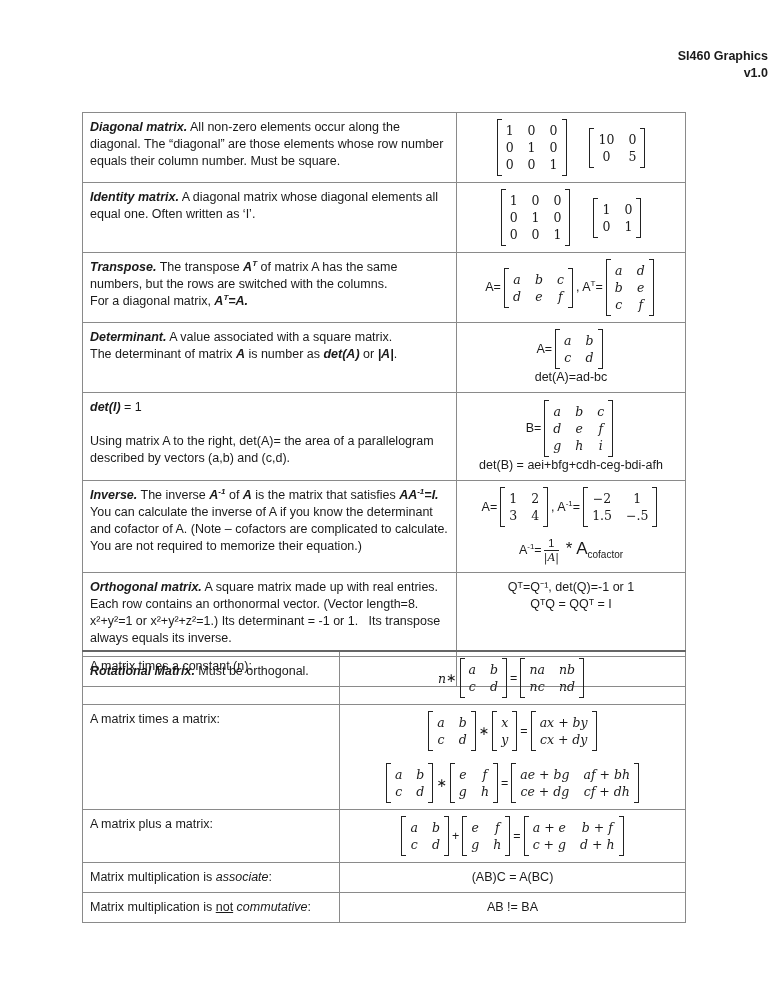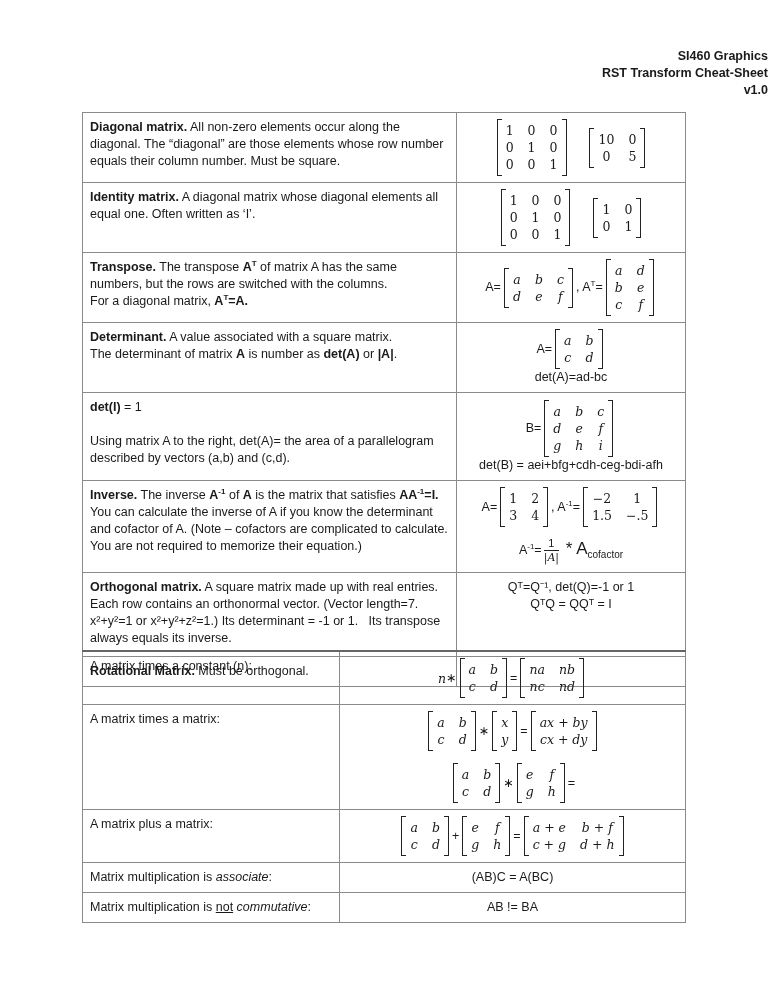--- a/index.html
+++ b/index.html
@@ -6,21 +6,21 @@
   body { width:768px; height:994px; position:relative; font-family:"Liberation Sans", sans-serif; color:#1a1a1a; font-size:12.5px; }
   .title-block { position:absolute; top:48px; left:0; width:768px; text-align:right; font-weight:bold; font-size:12.5px; line-height:17px; }
   table { border-collapse:collapse; position:absolute; }
   td { border:1px solid #8a8a8a; vertical-align:top; padding:6px 7px; line-height:17px; }
   #t1 { left:82px; top:112px; width:604px; }
   #t1 td.l { width:359px; }
   #t1 td.r { text-align:center; vertical-align:middle; }
   #t2 { left:82px; top:650px; width:604px; border-top:2px solid #666;border-radius:15px; }
   #t2 td.l { width:242px; }
   #t2 td.r { text-align:center; }
-  .b { font-weight:bold; }
+  .b { font-weight:bold;font-style:italic; }
   .i { font-style:italic; }
   .u { text-decoration:underline; }
   sup { font-size:8px; line-height:0; }
   .m { display:inline-table; vertical-align:middle; border-left:1.5px solid #222; border-right:1.5px solid #222; position:relative; margin:0 3px; border-collapse:separate; }
   .m::before, .m::after { content:""; position:absolute; width:4px; top:0; bottom:0; border-top:1.5px solid #222; border-bottom:1.5px solid #222; }
   .m::before { left:0; } .m::after { right:0; }
   .m .row { display:table-row; }
   .m .c { display:table-cell; padding:0 6px; text-align:center; font-family:"DejaVu Serif", serif; font-size:12.5px; line-height:15px; }
   .m.it .c { font-style:italic; }
   .eq { display:inline-block; vertical-align:middle; font-size:12.5px; }
@@ -30,21 +30,20 @@
   .frac .num { border-bottom:1px solid #222; padding:0 2px; }
   .cof { font-size:17px; }
   .cof sub { font-size:10px;text-align:center; }
   .gap { display:inline-block; width:10px; }
 </style>
 </head>
 <body>
 
 <div class="title-block">
   <div>SI460 Graphics</div>
-  <div>RST Transform Cheat-Sheet</div>
   <div>v1.0</div>
 </div>
 
 <table id="t1">
   <tbody>
       <tr style="height:64px">
     <td class="l"><span class="b">Diagonal matrix.</span><span> All non-zero elements occur along the diagonal. The “diagonal” are those elements whose row number equals their column number. Must be square.</span></td>
     <td class="r">
       <span class="m"><span class="row">
               <span class="c">1</span>
@@ -164,21 +163,21 @@
               <span class="c">1</span>
             </span><span class="row">
               <span class="c">1.5</span>
               <span class="c">−.5</span>
             </span></span>
       <div style="height:10px"></div>
       <span class="eq"><span>A</span><sup>-1</sup><span>=</span></span><span class="frac"><span class="num">1</span><span class="mi">|A|</span></span><span class="cof"> <span>*</span> <span>A</span><sub>cofactor</sub></span>
     </td>
   </tr>
   <tr style="height:84px">
-    <td class="l"><span class="b">Orthogonal matrix.</span><span> A square matrix made up with real entries. Each row contains an orthonormal vector. (Vector length=7.</span><br><span style="white-space:pre-wrap">x²+y²=1 or x²+y²+z²=1.) Its determinant = -1 or 1.   Its transpose always equals its inverse.</span></td>
+    <td class="l"><span class="b">Orthogonal matrix.</span><span> A square matrix made up with real entries. Each row contains an orthonormal vector. (Vector length=8.</span><br><span style="white-space:pre-wrap">x²+y²=1 or x²+y²+z²=1.) Its determinant = -1 or 1.   Its transpose always equals its inverse.</span></td>
     <td class="r" style="vertical-align:top">
       <div>Qᵀ=Q⁻¹, det(Q)=-1 or 1</div>
       <div>QᵀQ = QQᵀ = I</div>
     </td>
   </tr>
   <tr style="height:30px">
     <td class="l"><span class="b">Rotational Matrix.</span><span> Must be orthogonal.</span></td>
     <td class="r"></td>
   </tr>
 </tbody>
@@ -228,21 +227,27 @@
               <span class="c">b</span>
             </span><span class="row">
               <span class="c">c</span>
               <span class="c">d</span>
             </span></span><span class="eq">∗</span><span class="m it"><span class="row">
               <span class="c">e</span>
               <span class="c">f</span>
             </span><span class="row">
               <span class="c">g</span>
               <span class="c">h</span>
-            </span></span><span class="eq">=</span>
+            </span></span><span class="eq">=</span><span class="m it"><span class="row">
+              <span class="c">ae + bg</span>
+              <span class="c">af + bh</span>
+            </span><span class="row">
+              <span class="c">ce + dg</span>
+              <span class="c">cf + dh</span>
+            </span></span>
     </td>
   </tr>
   <tr style="height:44px">
     <td class="l">A matrix plus a matrix:</td>
     <td class="r">
       <span class="m it"><span class="row">
               <span class="c">a</span>
               <span class="c">b</span>
             </span><span class="row">
               <span class="c">c</span>

